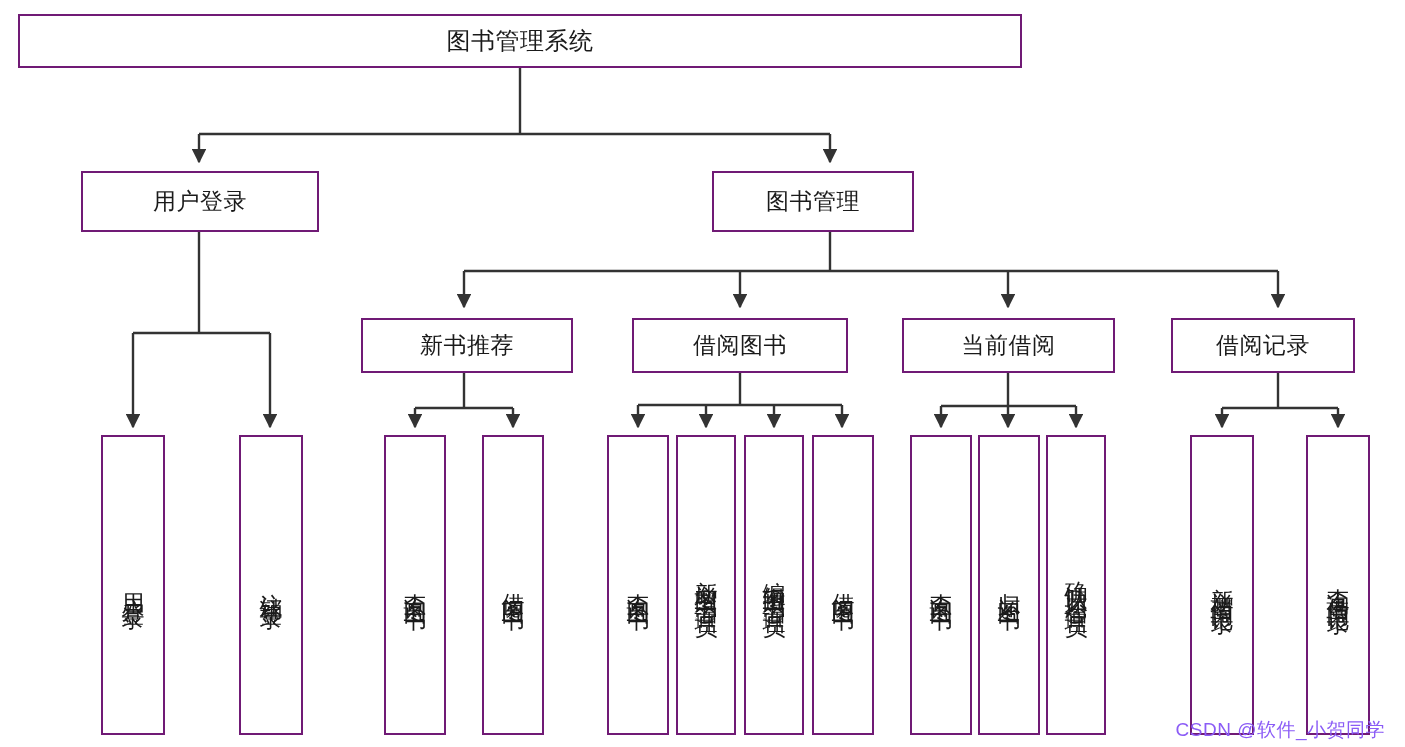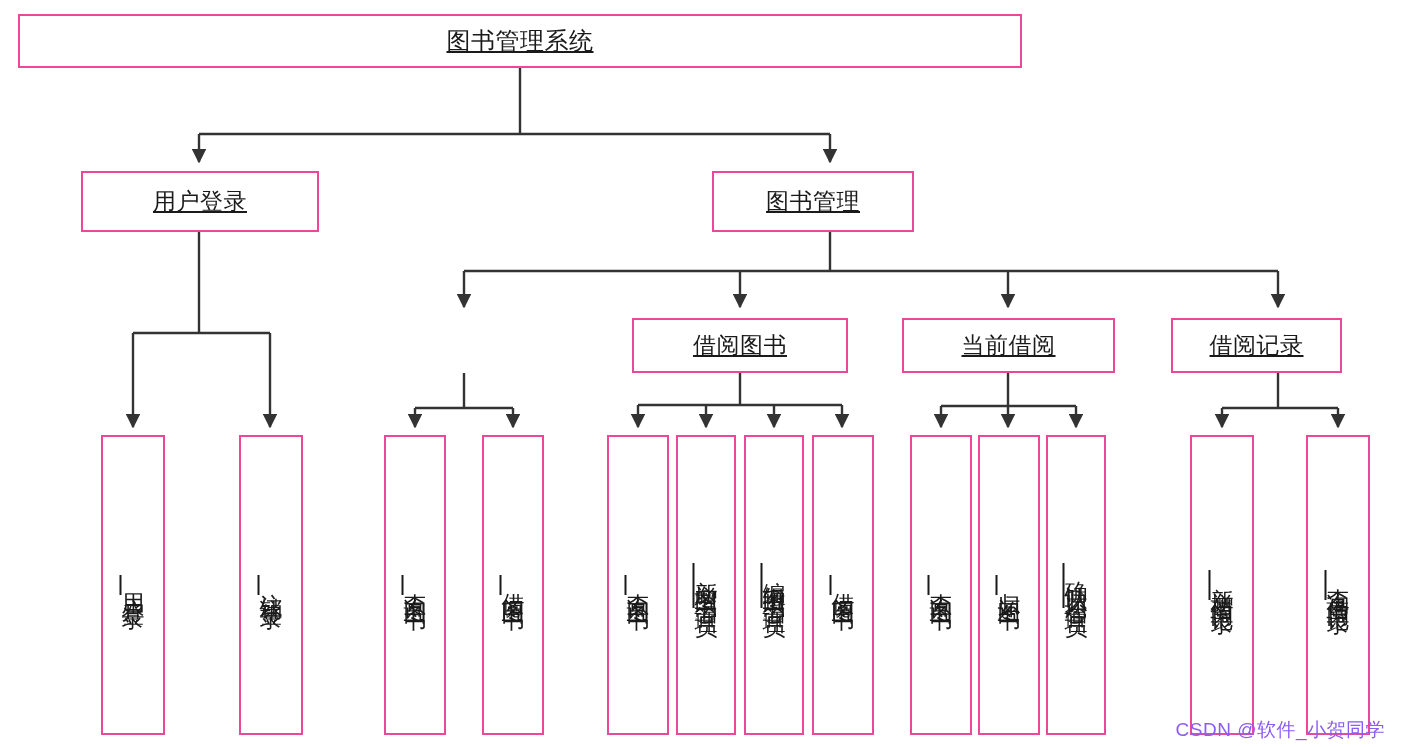--- a/index.html
+++ b/index.html
@@ -22,26 +22,25 @@
     left: 0;
     top: 0;
     width: 1405px;
     height: 747px;
     pointer-events: none;
   }
   .node {
     position: absolute;
     box-sizing: border-box;
     background: #ffffff;
-    border: 2px solid #ec4899;
+    border: 2px solid #701a75;
     display: flex;
     align-items: center;
     justify-content: center;
     color: #1a1a1a;
-    text-decoration: underline;
   }
   .node .label {
     display: block;
     text-align: center;
     line-height: 1.18;
     white-space: nowrap;
   }
   
   .node.horiz .label {
     font-size: 23px;
@@ -132,27 +131,30 @@
     <span class="label">图书管理系统</span>
   </div>
 
   <div class="node horiz" style="left:81px; top:171px; width:238px; height:61px;">
     <span class="label">用户登录</span>
   </div>
   <div class="node horiz" style="left:712px; top:171px; width:202px; height:61px;">
     <span class="label">图书管理</span>
   </div>
 
+  <div class="node horiz" style="left:361px; top:318px; width:212px; height:55px;">
+    <span class="label">新书推荐</span>
+  </div>
   <div class="node horiz" style="left:632px; top:318px; width:216px; height:55px;">
     <span class="label">借阅图书</span>
   </div>
   <div class="node horiz" style="left:902px; top:318px; width:213px; height:55px;">
     <span class="label">当前借阅</span>
   </div>
-  <div class="node horiz" style="left:1171px; top:318px; width:171px; height:55px;">
+  <div class="node horiz" style="left:1171px; top:318px; width:184px; height:55px;">
     <span class="label">借阅记录</span>
   </div>
 
   <div class="node vert" style="left:101px; top:435px; width:64px; height:300px;">
     <span class="label">用户登录</span>
   </div>
   <div class="node vert" style="left:239px; top:435px; width:64px; height:300px;">
     <span class="label">注销登录</span>
   </div>
 

